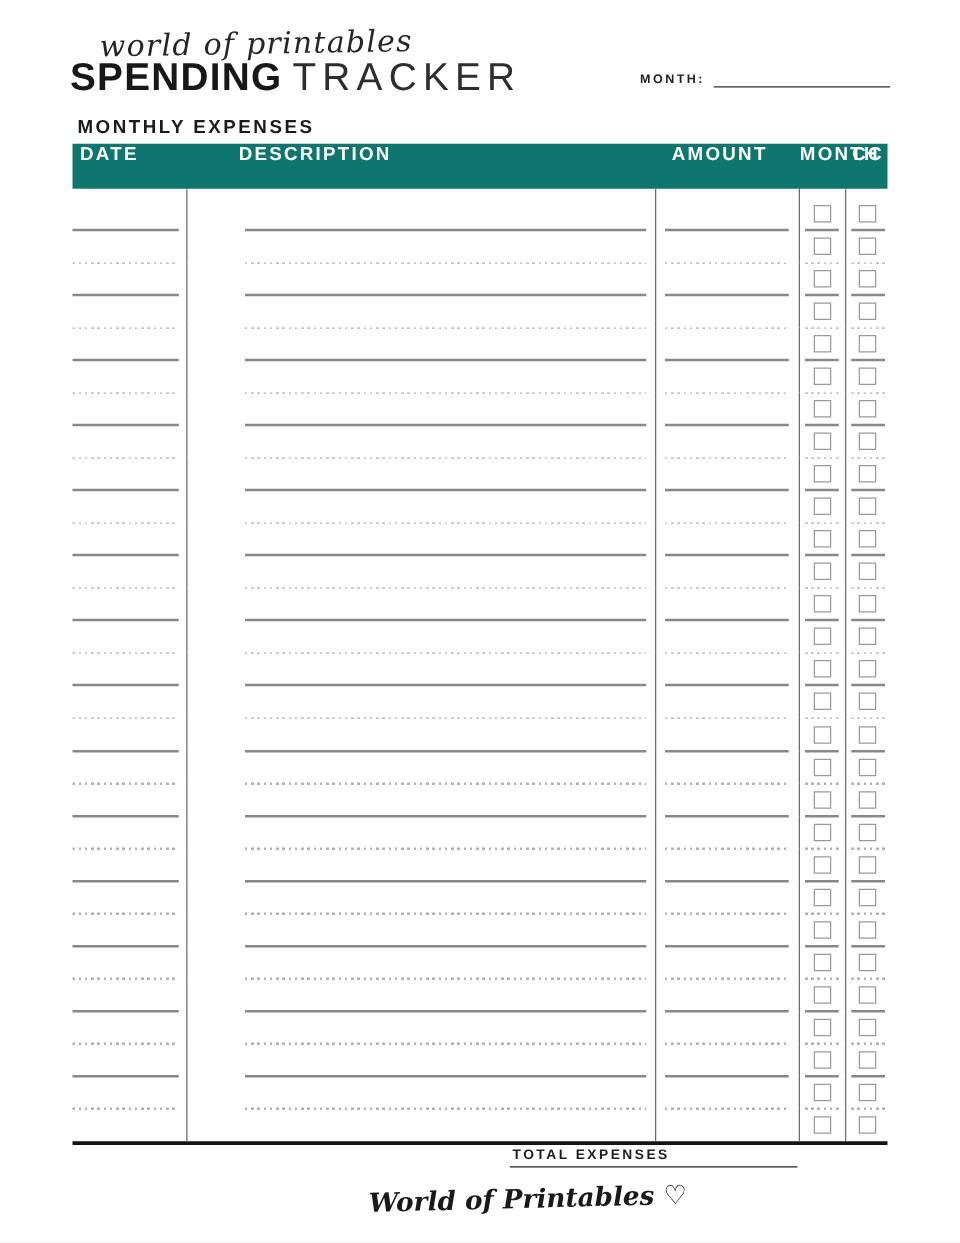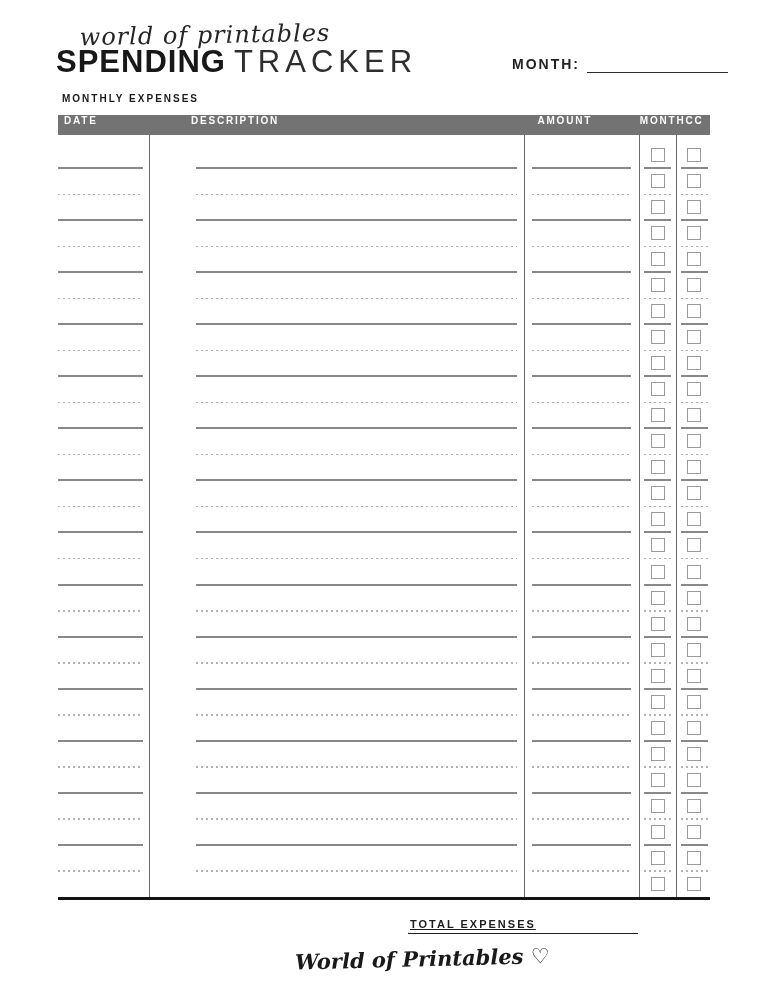--- a/index.html
+++ b/index.html
@@ -13,36 +13,36 @@
   .brand-script {
     position:absolute; left:55px; top:21px; width:300px;
     text-align:center; font-family:"DejaVu Serif", serif;
     font-style:italic; font-size:24px; color:#262626;
     transform:rotate(-1deg); letter-spacing:1px; white-space:nowrap;
   }
   .main-title { position:absolute; left:56px; top:46px; white-space:nowrap; font-size:31px; line-height:1; }
   .title-bold  { font-weight:bold; letter-spacing:1px; color:#181818; }
   .title-light { font-weight:normal; letter-spacing:5px; color:#2e2e2e; margin-left:8px; }
   .month-wrap { position:absolute; left:512px; top:56px; display:flex; align-items:flex-end; }
-  .month-label { font-size:14px; font-weight:bold; letter-spacing:2px; color:#222; padding-bottom:1px; }
+  .month-label { font-size:10px; font-weight:bold; letter-spacing:2px; color:#222; padding-bottom:1px; }
   .month-line { width:141px; height:14px; border-bottom:1.5px solid #2c2c2c; margin-left:7px; }
   
   .section-label {
     position:absolute; left:62px; top:93px;
-    font-size:10px; font-weight:bold; letter-spacing:2px; color:#1b1b1b;
+    font-size:15px; font-weight:bold; letter-spacing:2px; color:#1b1b1b;
   }
   
   .expense-table {
     position:absolute; left:58px; top:115px; width:652px;
     border-bottom:3px solid #141414;
   }
   .thead {
-    height:20px; background:#737373; color:#fdfdfd;
+    height:36px; background:#0f766e; color:#fdfdfd;
     display:flex; align-items:center;
-    font-size:10px; font-weight:bold; letter-spacing:1.8px;
+    font-size:15px; font-weight:bold; letter-spacing:1.8px;
   }
   .tbody { height:762px; display:flex; flex-direction:column; }
   .row { display:flex; flex:1 1 0; position:relative; }
   .row.first { flex:0 0 33px; }
   .cell { position:relative; height:100%; }
   .c-date   { width:98px;  border-right:1px solid #6b6b6b; }
   .c-desc   { width:357px; border-right:1px solid #6b6b6b;margin-left:39px; }
   .c-amount { width:123px; border-right:1px solid #6b6b6b; }
   .c-cash   { width:39px;  border-right:1px solid #6b6b6b; }
   .c-cc     { width:35px; }
@@ -56,21 +56,21 @@
   .c-desc .rule   { left:7px; right:7px; }
   .c-amount .rule { left:7px; right:8px; }
   .c-cash .rule   { left:4px; right:5px; }
   .c-cc .rule     { left:4px; right:2px; }
   .checkbox {
     position:absolute; left:50%; bottom:6px; transform:translateX(-50%);
     width:14px; height:14px; border:1.5px solid #9a9a9a; background:#fff;
   }
   .cell-value { position:absolute; left:8px; bottom:3px; font-size:12px; color:#222; white-space:nowrap; }
   
-  .total-wrap { position:absolute; left:408px; top:918px; width:230px;text-decoration:underline; }
+  .total-wrap { position:absolute; left:408px; top:918px; width:230px; }
   .total-label { font-size:11px; font-weight:bold; letter-spacing:2px; color:#1d1d1d; padding-left:2px; }
   .total-line { margin-top:3px; border-bottom:1.5px solid #222; width:230px; height:0; }
   .signature {
     position:absolute; left:295px; top:947px; width:200px; text-align:center;
     font-family:"DejaVu Serif", serif; font-style:italic; font-weight:bold;
     font-size:21px; color:#191919; transform:rotate(-1.5deg); white-space:nowrap;
   }
 </style>
 </head>
 <body>

